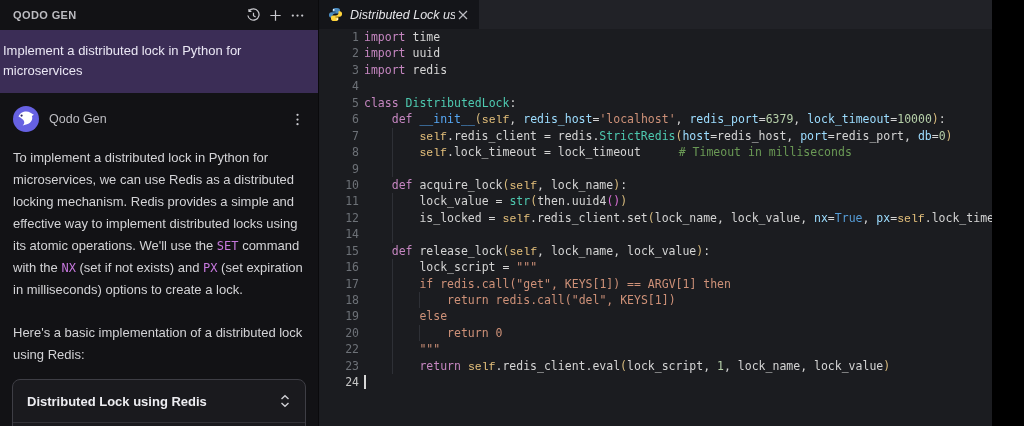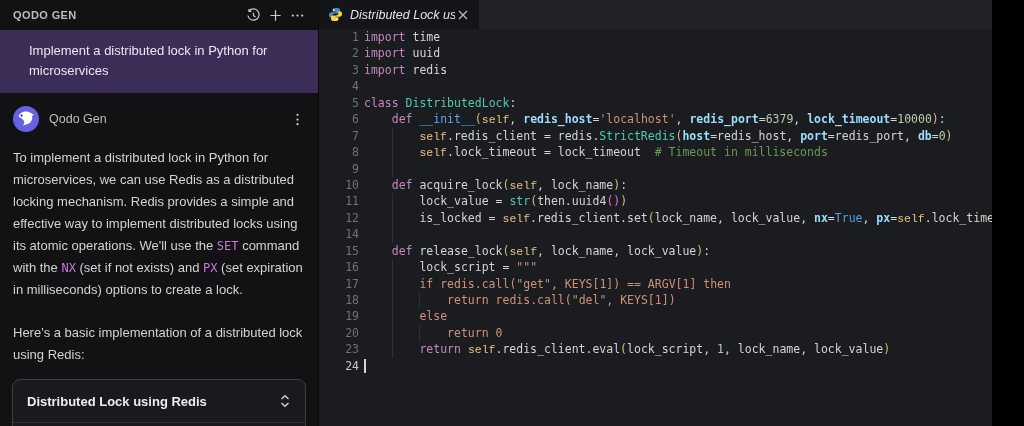--- a/index.html
+++ b/index.html
@@ -21,21 +21,21 @@
   .panel-title {
     font-size:11px; font-weight:bold; letter-spacing:.4px; color:#bdbdc2;
     flex:1 1 auto;
   }
   .hicon { width:22px; height:22px; display:flex; align-items:center; justify-content:center;
     color:#c9c9ce; cursor:pointer; border-radius:4px; }
   .hicon svg { display:block; }
 
   .user-msg {
     background:#3b2d56; color:#eae7f4; font-size:13px; line-height:20px;
-    padding:11px 13px 12px 29px;
+    padding:11px 13px 12px 3px;
   }
 
   .assistant-row { display:flex; align-items:center; padding:13px 10px 0 13px; }
   .avatar { width:26px; height:26px; flex:0 0 auto; }
   .assistant-name { margin-left:10px; font-size:12.5px; color:#bdbdc2; flex:1 1 auto; }
 
   .para { padding:15px 13px 0 13px; font-size:13px; line-height:22px; color:#d3d3d6; }
   .para .inline-code {
     color:#c678dd; font-family:"DejaVu Sans Mono", monospace; font-size:12px;
   }
@@ -81,24 +81,24 @@
   }
   .ln.active { color:#c6c6c6; }
   .lc { position:absolute; left:45px; top:0; }
   .guide { position:absolute; top:0; height:100%; border-left:1px solid #2e3036; }
   .cursor { position:absolute; top:1px; height:14px; width:1.5px; background:#d7d7d7; }
 
   .kw   { color:#c586c0; }
   .cls  { color:#4ec9b0; }
   .fn   { color:#56a8f5;text-align:right; }
   .self { color:#e5c07b;font-family:Liberation Mono, monospace; }
-  .prm  { color:#9cdcfe;font-weight:bold; }
+  .prm  { color:#9cdcfe; }
   .str  { color:#ce9178; }
   .num  { color:#b5cea8; }
-  .com  { color:#6a9955; }
+  .com  { color:#6a9955;margin-left:24px; }
   .pl   { color:#d4d4d4; }
   .b1   { color:#d7ba7d; }
   .b2   { color:#da70d6; }
   .const{ color:#569cd6; }
 </style>
 </head>
 <body>
 
 <div id="screen">
 
@@ -200,17 +200,18 @@
         <div class="code-line"><span class="ln">10</span><span class="lc"><span class="pl">    </span><span class="kw">def</span><span class="pl"> acquire_lock</span><span class="b1">(</span><span class="self">self</span><span class="pl">, lock_name</span><span class="b1">)</span><span class="pl">:</span></span></div>
         <div class="code-line"><span class="ln">11</span><i class="guide" style="left: calc(4ch + 45px);"></i><span class="lc"><span class="pl">        lock_value = </span><span class="cls">str</span><span class="b1">(</span><span class="pl">then.uuid4</span><span class="b2">()</span><span class="b1">)</span></span></div>
         <div class="code-line"><span class="ln">12</span><i class="guide" style="left: calc(4ch + 45px);"></i><span class="lc"><span class="pl">        is_locked = </span><span class="self">self</span><span class="pl">.redis_client.set</span><span class="b1">(</span><span class="pl">lock_name, lock_value, </span><span class="prm">nx</span><span class="pl">=</span><span class="const">True</span><span class="pl">, </span><span class="prm">px</span><span class="pl">=</span><span class="self">self</span><span class="pl">.lock_timeout</span><span class="b1">)</span></span></div>
         <div class="code-line"><span class="ln">14</span><i class="guide" style="left: calc(4ch + 45px);"></i><span class="lc"></span></div>
         <div class="code-line"><span class="ln">15</span><span class="lc"><span class="pl">    </span><span class="kw">def</span><span class="pl"> release_lock</span><span class="b1">(</span><span class="self">self</span><span class="pl">, lock_name, lock_value</span><span class="b1">)</span><span class="pl">:</span></span></div>
         <div class="code-line"><span class="ln">16</span><i class="guide" style="left: calc(4ch + 45px);"></i><span class="lc"><span class="pl">        lock_script = </span><span class="str">"""</span></span></div>
         <div class="code-line"><span class="ln">17</span><i class="guide" style="left: calc(4ch + 45px);"></i><span class="lc"><span class="str">        if redis.call("get", KEYS[1]) == ARGV[1] then</span></span></div>
         <div class="code-line"><span class="ln">18</span><i class="guide" style="left: calc(4ch + 45px);"></i><i class="guide" style="left: calc(8ch + 45px);"></i><span class="lc"><span class="str">            return redis.call("del", KEYS[1])</span></span></div>
         <div class="code-line"><span class="ln">19</span><i class="guide" style="left: calc(4ch + 45px);"></i><span class="lc"><span class="str">        else</span></span></div>
         <div class="code-line"><span class="ln">20</span><i class="guide" style="left: calc(4ch + 45px);"></i><i class="guide" style="left: calc(8ch + 45px);"></i><span class="lc"><span class="str">            return 0</span></span></div>
+        <div class="code-line"><span class="ln">22</span><i class="guide" style="left: calc(4ch + 45px);"></i><span class="lc"><span class="str">        """</span></span></div>
         <div class="code-line"><span class="ln">23</span><i class="guide" style="left: calc(4ch + 45px);"></i><span class="lc"><span class="pl">        </span><span class="kw">return</span><span class="pl"> </span><span class="self">self</span><span class="pl">.redis_client.eval</span><span class="b1">(</span><span class="pl">lock_script, </span><span class="num">1</span><span class="pl">, lock_name, lock_value</span><span class="b1">)</span></span></div>
         <div class="code-line"><span class="ln active">24</span><span class="lc"></span><span class="cursor" style="left: calc(0ch + 45px);"></span></div>
       </div>
   </div>
 </div>
 
 </body></html>

